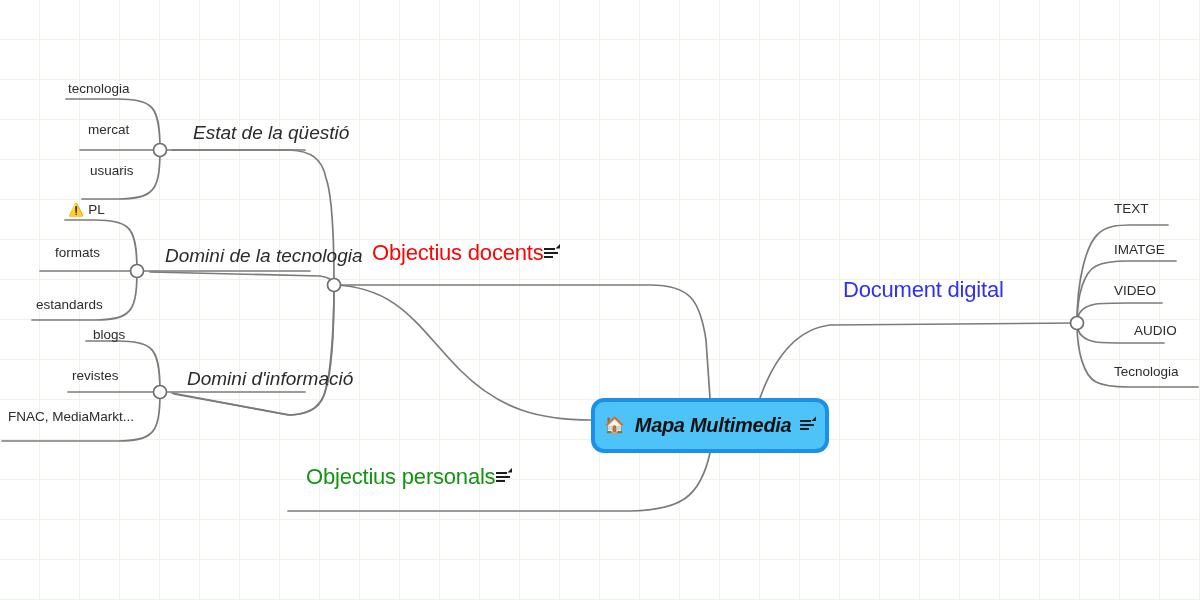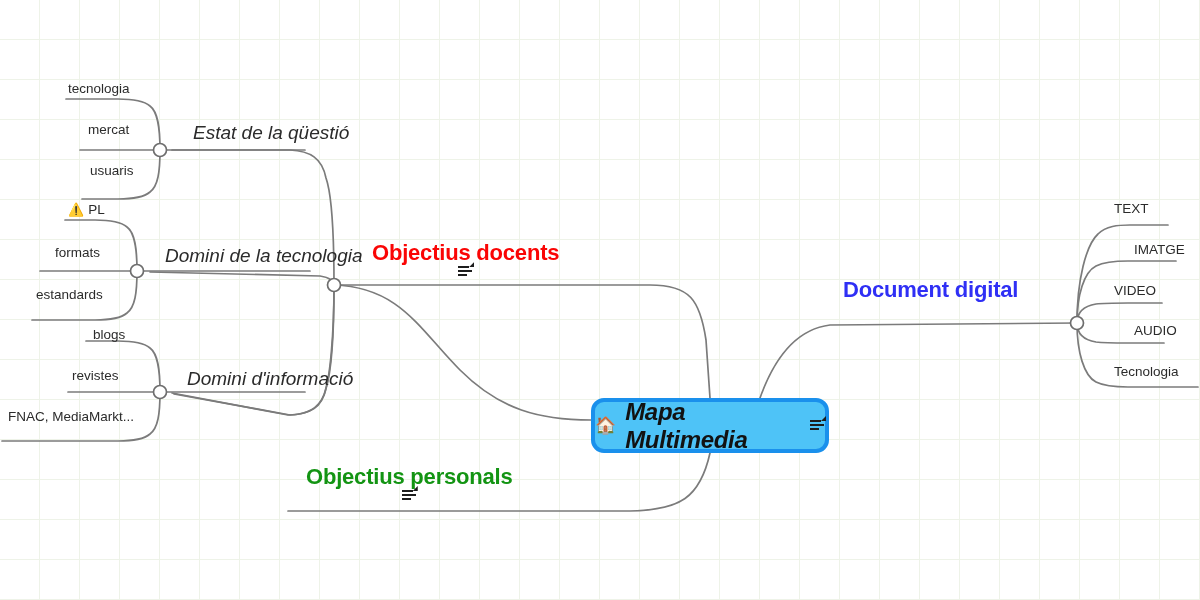--- a/index.html
+++ b/index.html
@@ -40,27 +40,26 @@
     color: #2b2b2b;
   }
   
   .sub {
     font-size: 19px;
     color: #2b2b2b;
     font-style: italic;
   }
   
   .main-branch {
-    font-weight: bold;
+    font-weight: normal;
     font-size: 22px;
     letter-spacing: -0.2px;
     display: flex;
     align-items: center;
     gap: 1px;
-    flex-direction: column;
   }
   .clr-red  { color: #fa0505; }
   .clr-green{ color: #139413; }
   .clr-blue { color: #2f2ff5; }
 
   
   #root-node {
     position: absolute;
     left: 591px;
     top: 398px;
@@ -69,21 +68,21 @@
     box-sizing: border-box;
     background: #4ec3f7;
     border: 4px solid #1a90ec;
     border-radius: 13px;
     display: flex;
     align-items: center;
     justify-content: center;
     gap: 9px;
   }
   #root-node .root-text {
-    font-size: 24px;
+    font-size: 20px;
     font-weight: bold;
     font-style: italic;
     color: #121212;
     letter-spacing: -0.3px;
   }
   .emoji {
     font-size: 17px;
     line-height: 1;
   }
   .emoji.small { font-size: 13px; }
@@ -225,38 +224,38 @@
     <span>usuaris</span>
   </div>
 
   <div class="node-label leaf leaf-emoji-row" style="left:68px; top:203px;">
     <span class="emoji small">⚠️</span>
     <span>PL</span>
   </div>
   <div class="node-label leaf" style="left:55px; top:246px;">
     <span>formats</span>
   </div>
-  <div class="node-label leaf" style="left:36px; top:288px;">
+  <div class="node-label leaf" style="left:36px; top:298px;">
     <span>estandards</span>
   </div>
 
   <div class="node-label leaf" style="left:93px; top:328px;">
     <span>blogs</span>
   </div>
   <div class="node-label leaf" style="left:72px; top:369px;">
     <span>revistes</span>
   </div>
   <div class="node-label leaf" style="left:8px; top:410px;">
     <span>FNAC, MediaMarkt...</span>
   </div>
 
   <div class="node-label leaf" style="left:1114px; top:202px;">
     <span>TEXT</span>
   </div>
-  <div class="node-label leaf" style="left:1114px; top:243px;margin-left:20px;">
+  <div class="node-label leaf" style="left:1114px; top:243px;">
     <span>IMATGE</span>
   </div>
   <div class="node-label leaf" style="left:1114px; top:284px;">
     <span>VIDEO</span>
   </div>
   <div class="node-label leaf" style="left:1114px; top:324px;margin-left:20px;">
     <span>AUDIO</span>
   </div>
   <div class="node-label leaf" style="left:1114px; top:365px;">
     <span>Tecnologia</span>

